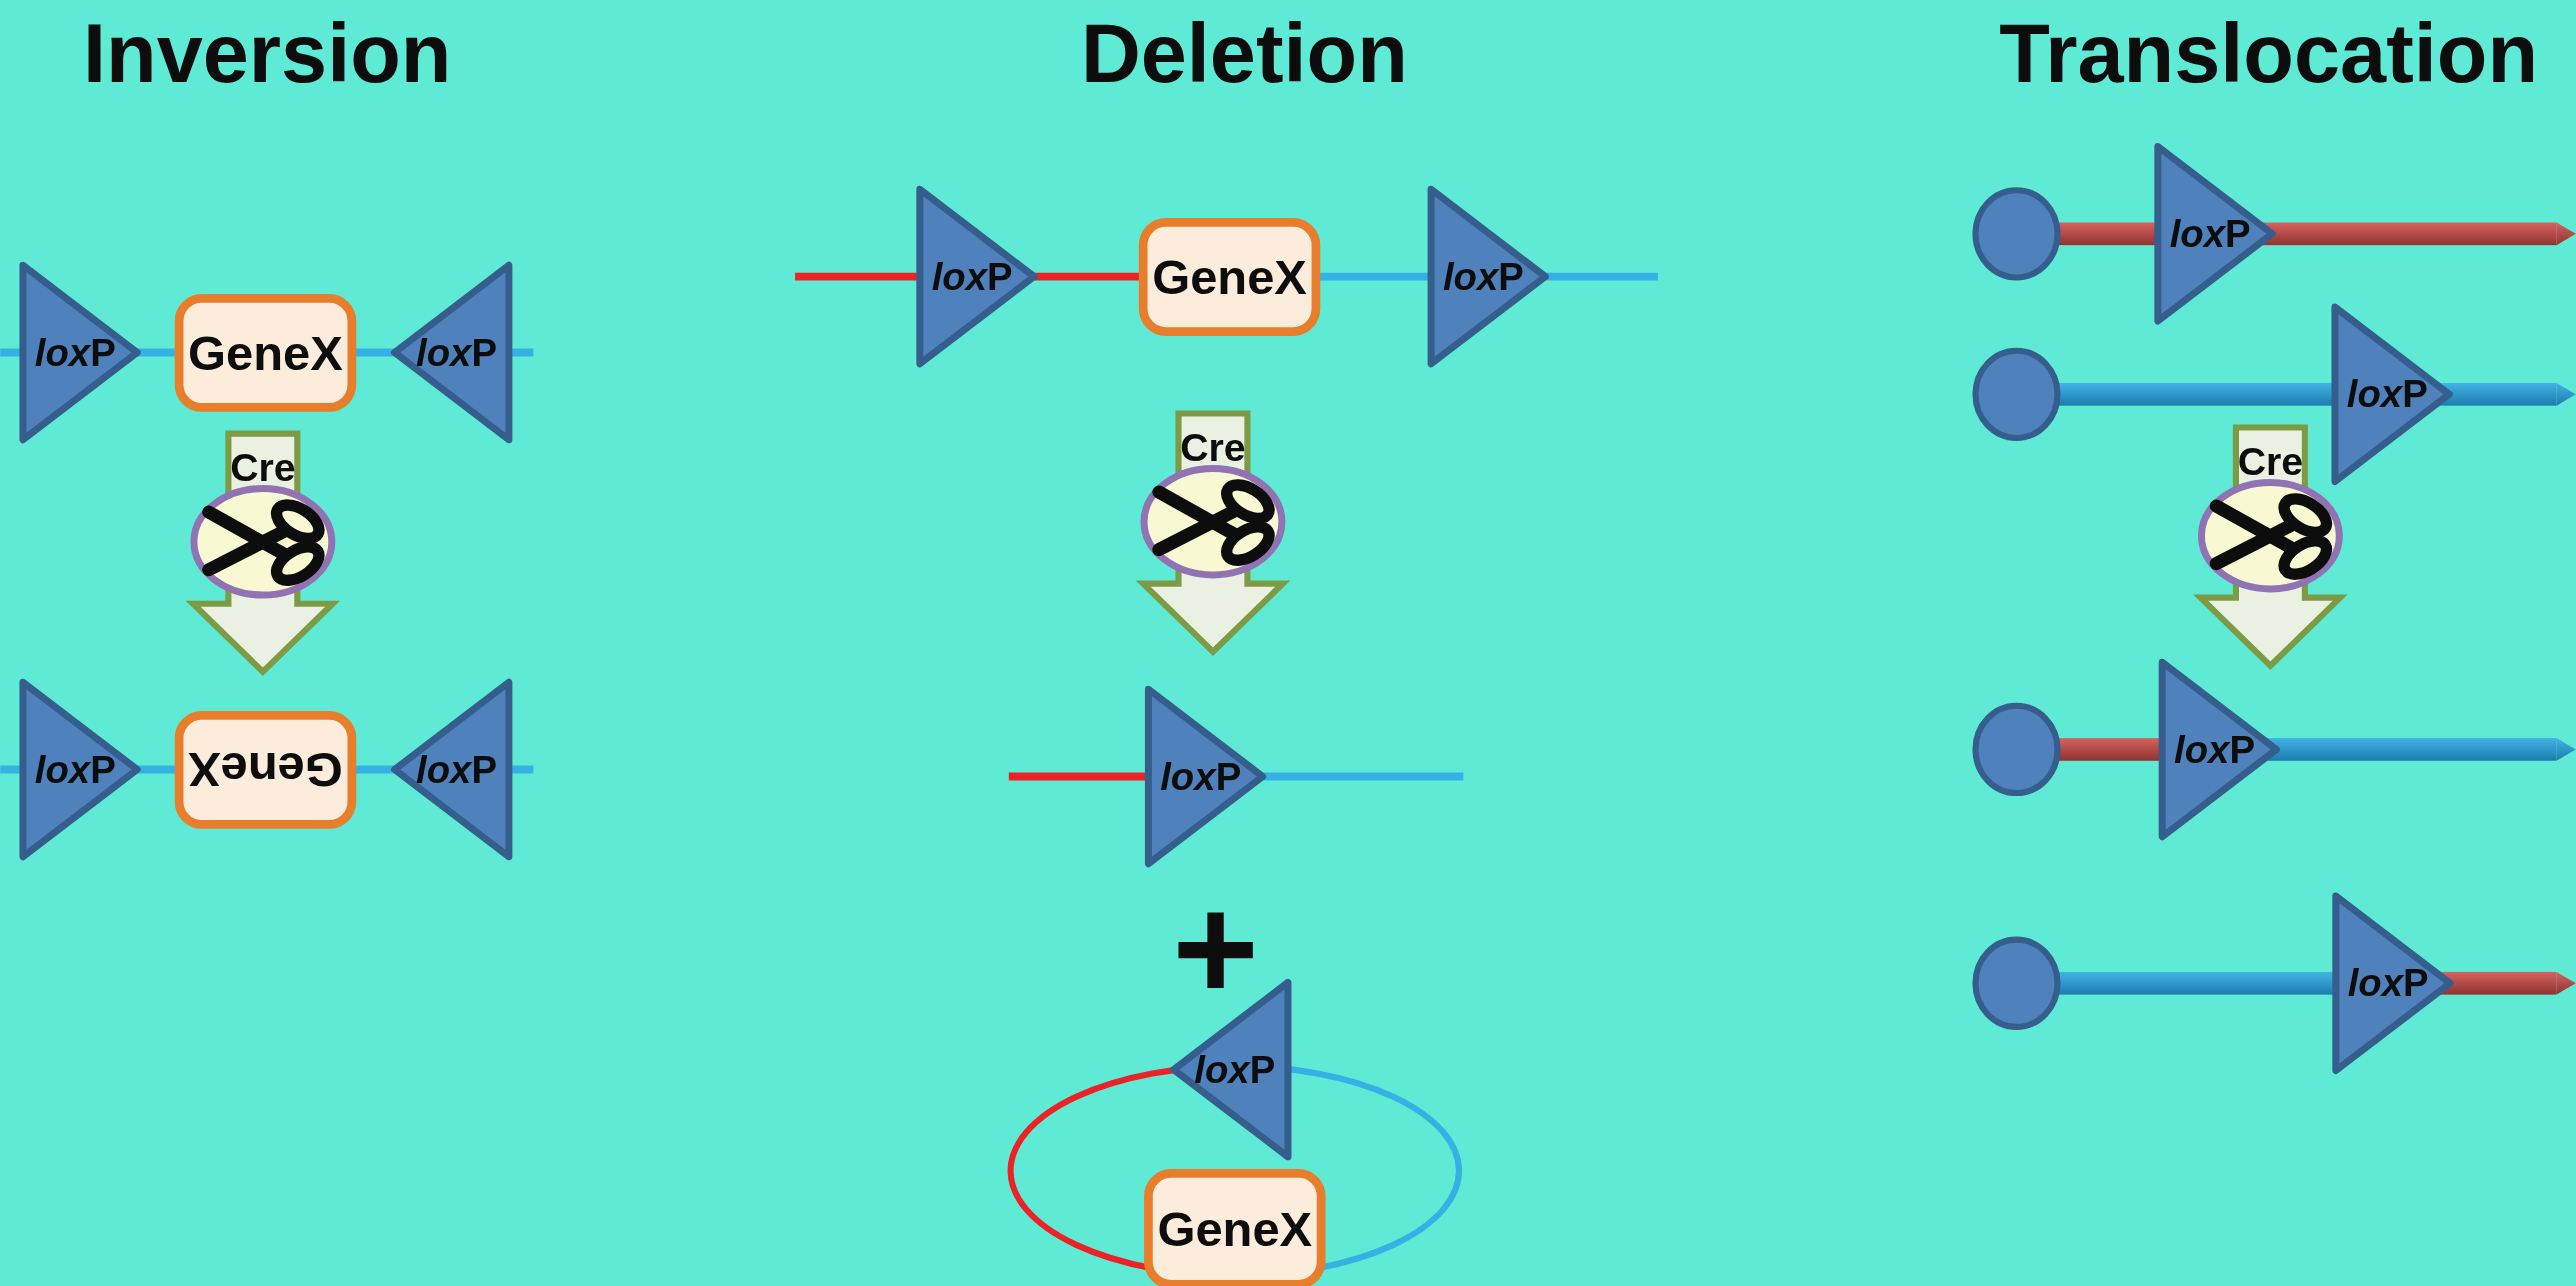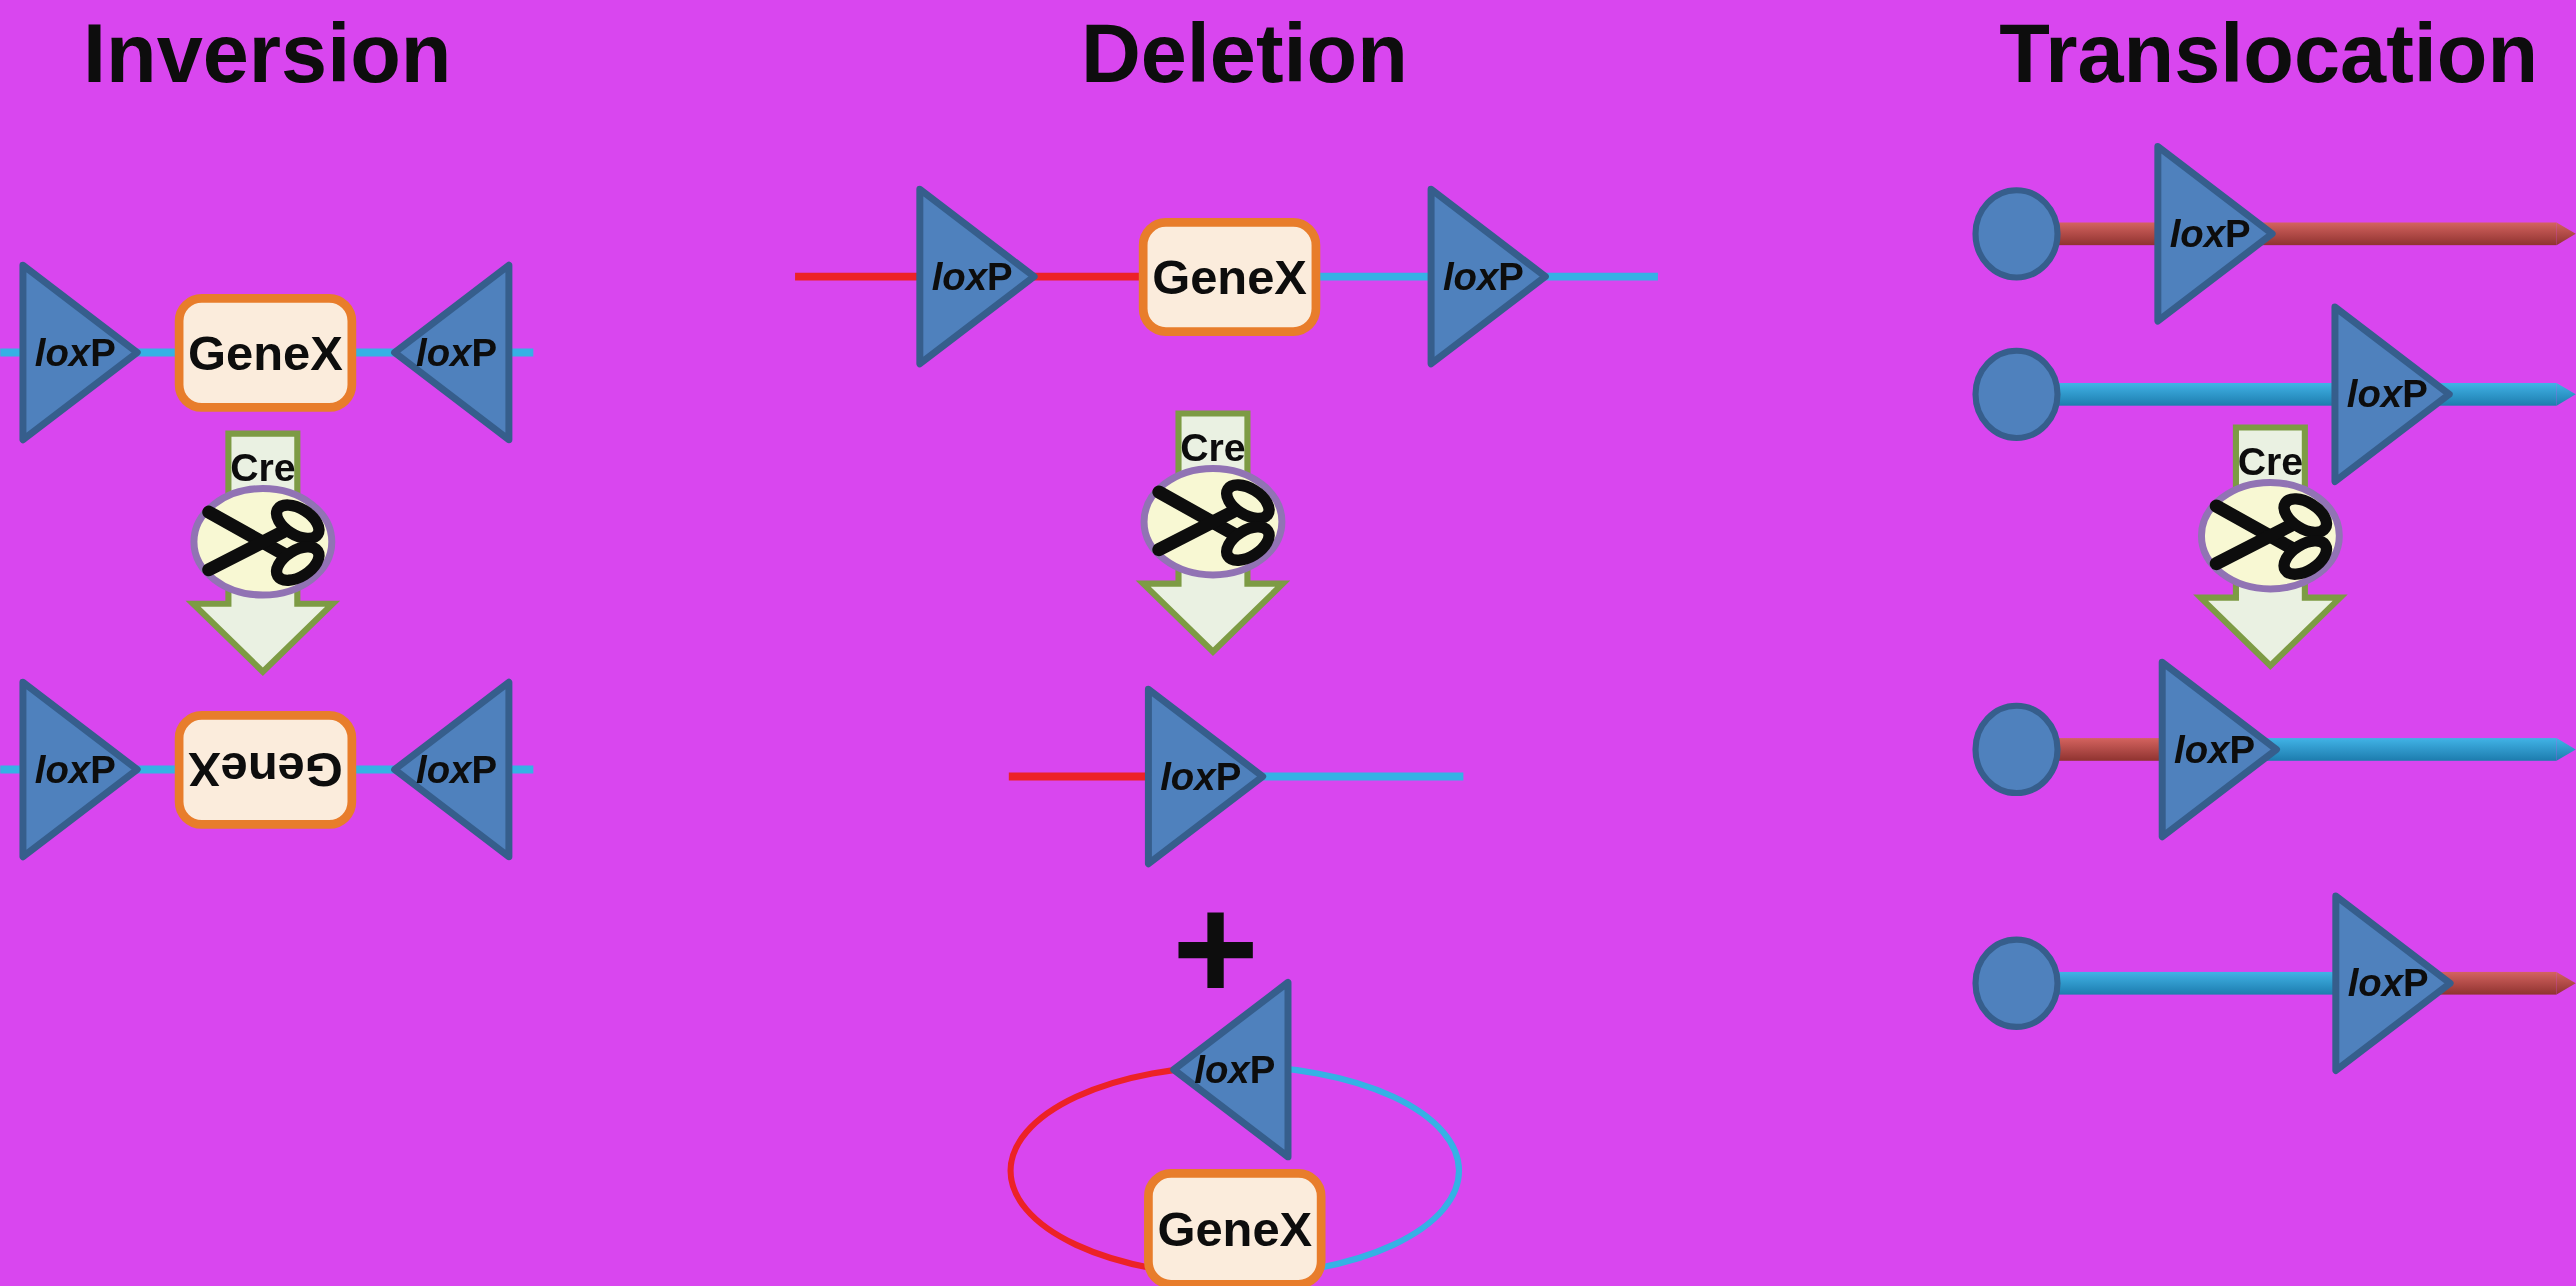--- a/index.html
+++ b/index.html
@@ -1,16 +1,16 @@
 <!DOCTYPE html>
 <html style="--text_color: #0d0d0d; --dna_line_blue: #35B1E5; --dna_line_red: #EC2227; --loxp_triangle_fill: #4F81BD; --loxp_triangle_border: #365E8C; --gene_box_fill: #FBECDC; --gene_box_border: #E87D2B; --cre_arrow_fill: #EAF1E2; --cre_arrow_border: #7D9B44; --cre_ellipse_fill: #F8F8D3; --cre_ellipse_border: #9173B4; --chromosome_red_light: #D4635F; --chromosome_red_dark: #8F3330; --chromosome_blue_light: #41B3E6; --chromosome_blue_dark: #1D7CAE; --centromere_fill: #4F81BD; --centromere_border: #365E8C;font-size:14px"><head>
 <meta charset="utf-8">
 <style>
   html,body{margin:0;padding:0;background:#ffffff;}
-  .stage{width:2576px;height:1286px;position:relative;background:#d946ef;}
+  .stage{width:2576px;height:1286px;position:relative;background:#5eead4;}
   svg{display:block;font-family:"Liberation Sans",sans-serif;}
   .title{font-weight:bold;font-size:95px;fill:var(--text_color);text-anchor:middle;}
   .dna-blue{stroke:var(--dna_line_blue);stroke-width:9;fill:none;}
   .dna-red{stroke:var(--dna_line_red);stroke-width:9;fill:none;}
   .arc-red{stroke:var(--dna_line_red);stroke-width:7;fill:none;}
   .arc-blue{stroke:var(--dna_line_blue);stroke-width:7;fill:none;}
   .tri{fill:var(--loxp_triangle_fill);stroke:var(--loxp_triangle_border);stroke-width:8;stroke-linejoin:round;}
   .loxp-text{font-weight:bold;font-size:44px;fill:var(--text_color);text-anchor:middle;}
   .ital{font-style:italic;}
   .gene-box{fill:var(--gene_box_fill);stroke:var(--gene_box_border);stroke-width:10;}

